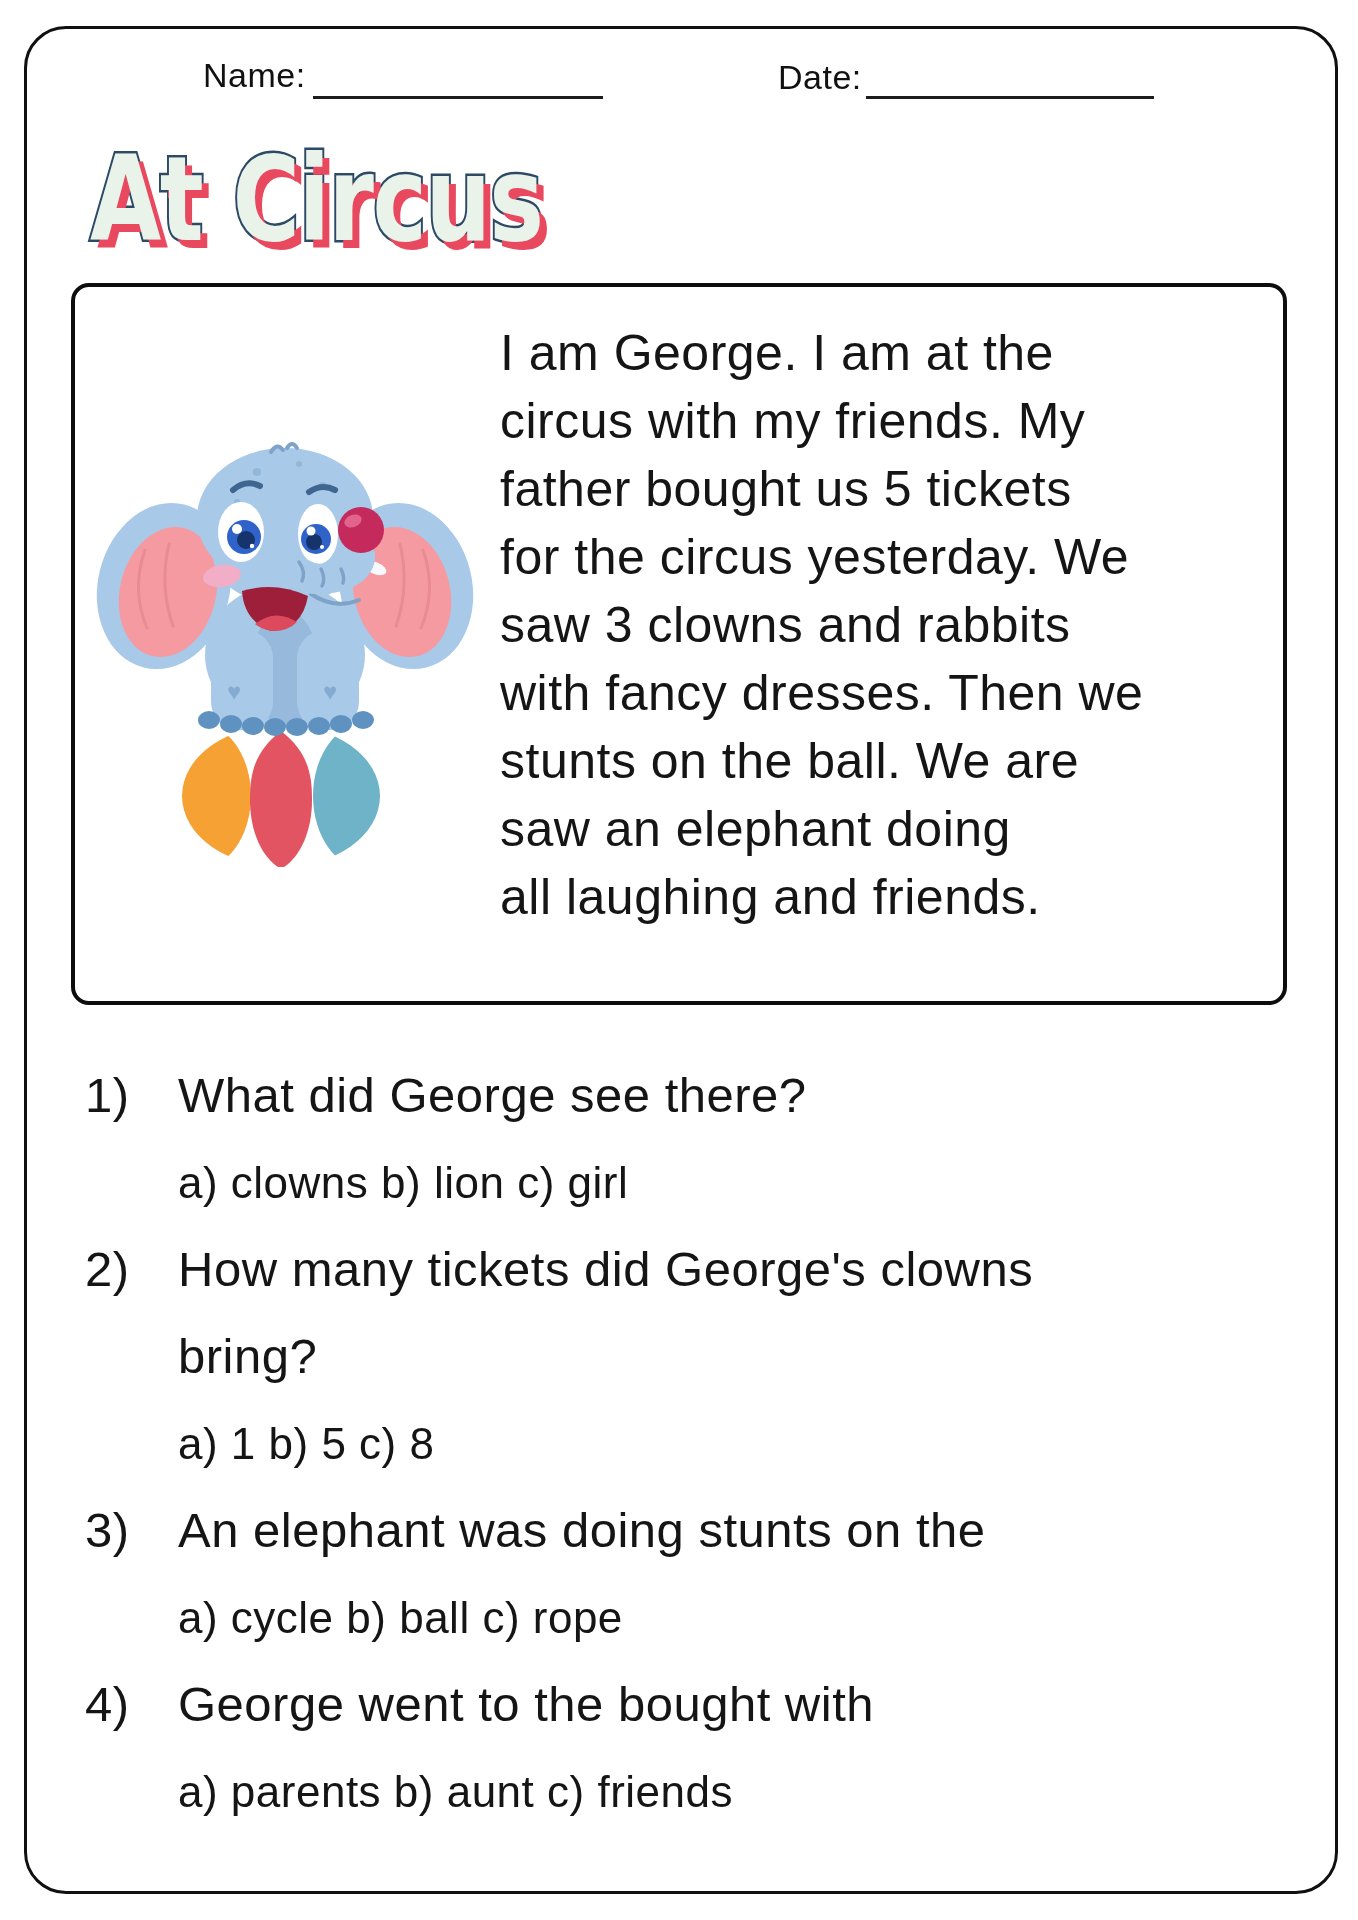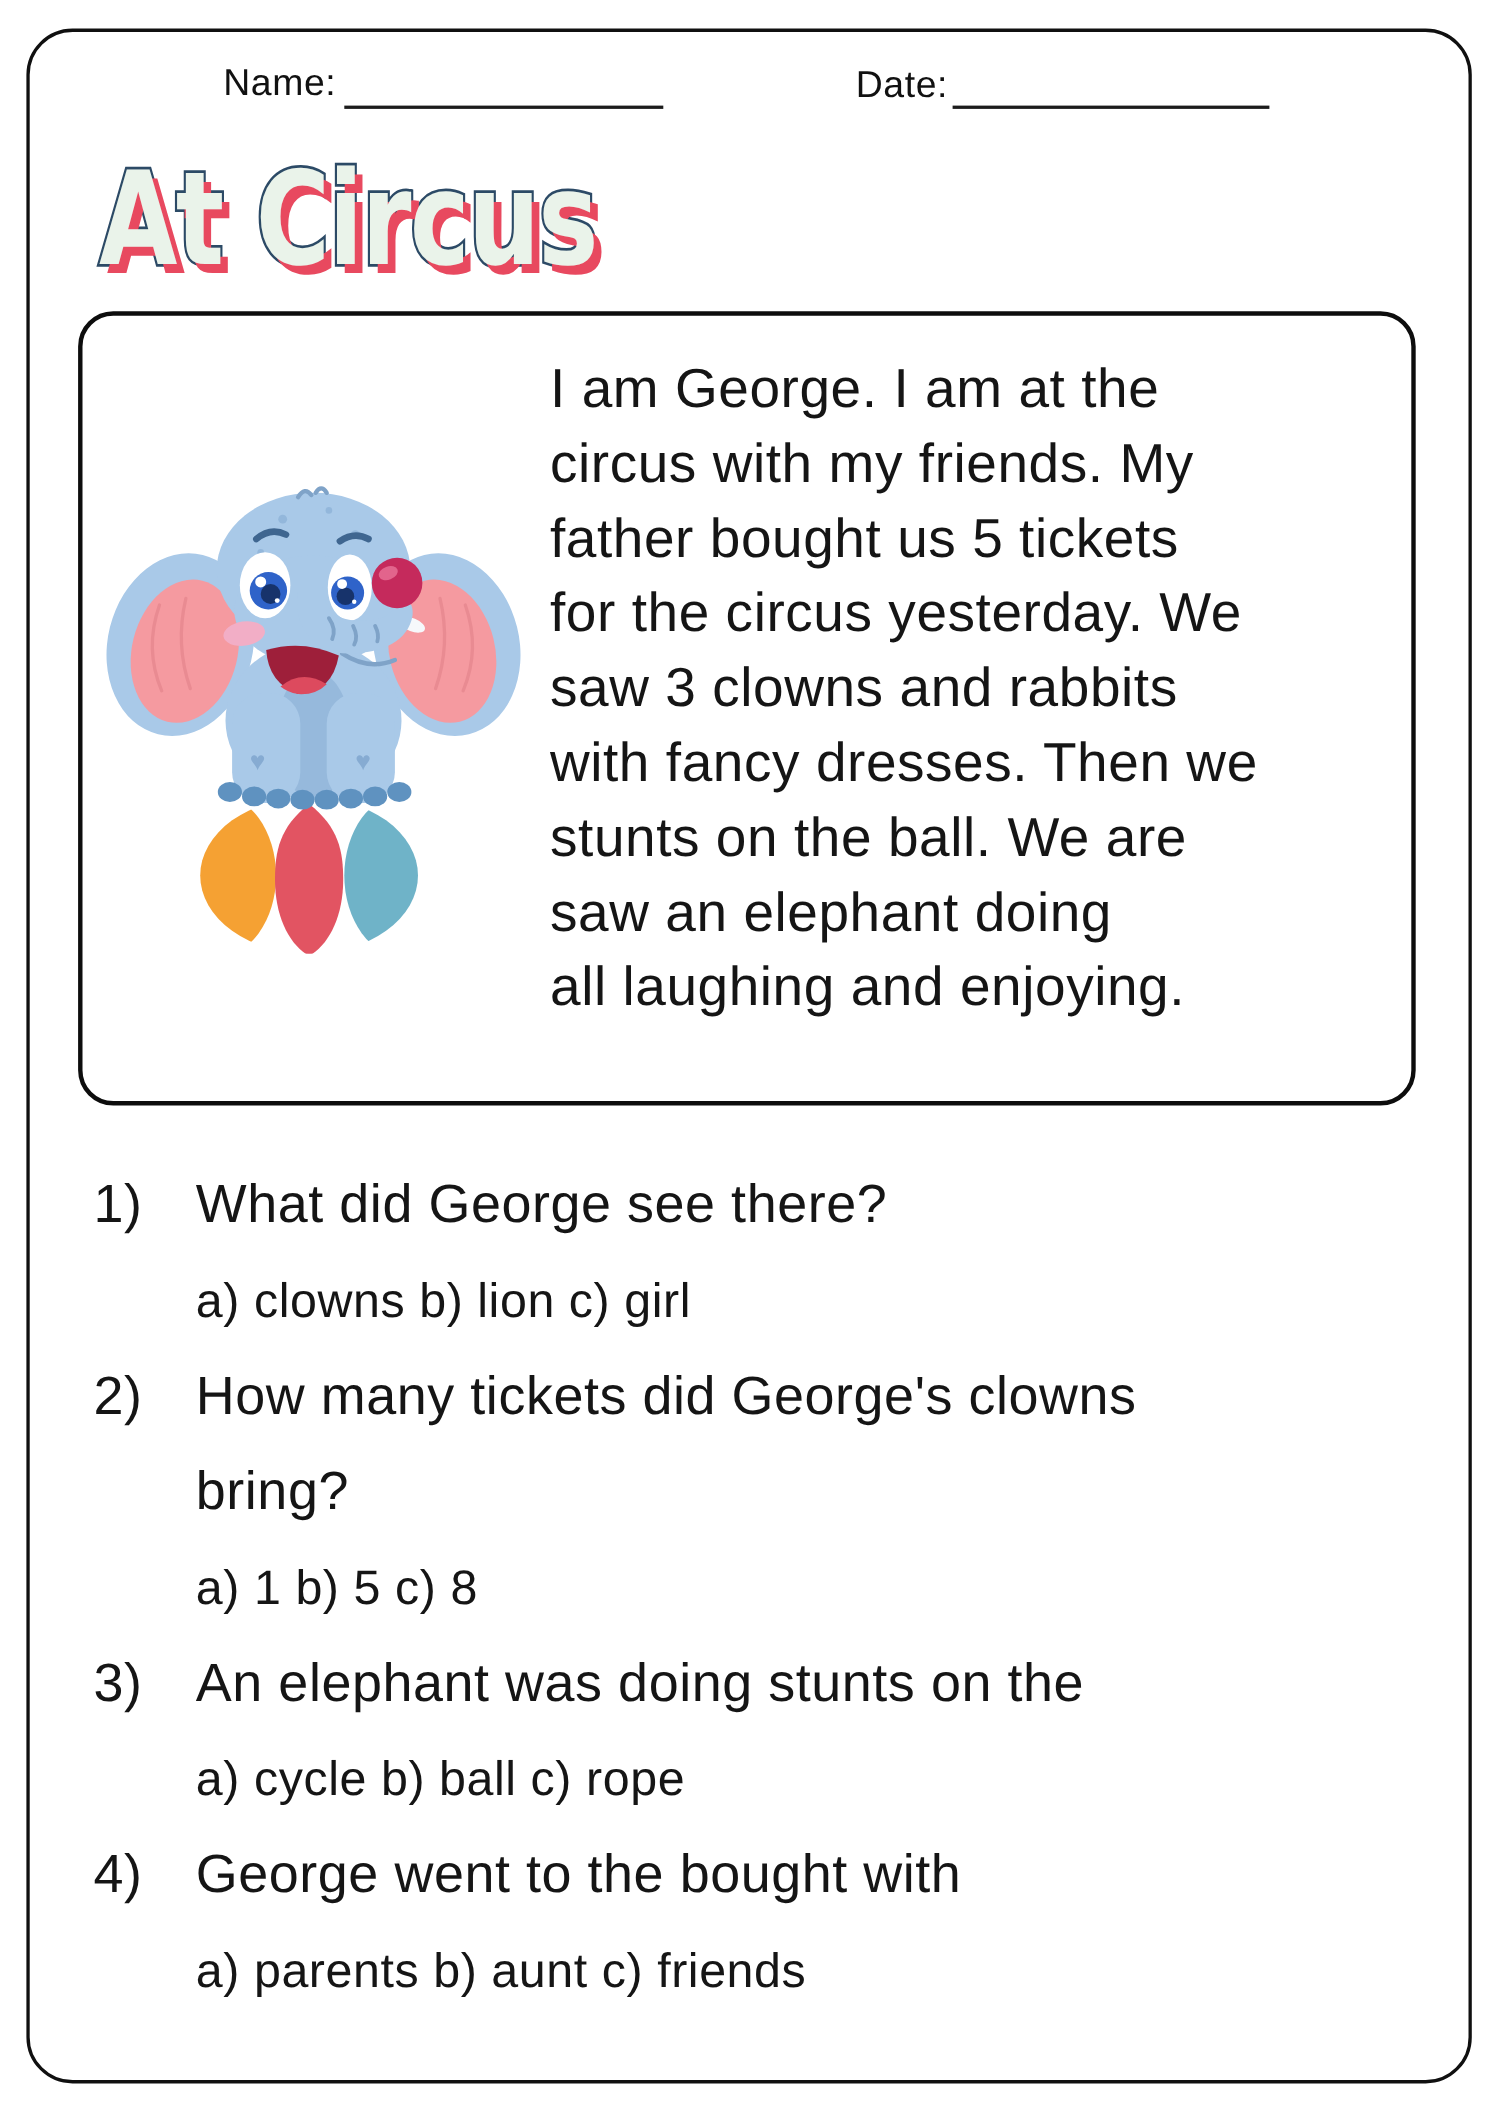--- a/index.html
+++ b/index.html
@@ -32,21 +32,21 @@
     color:var(--title-fill,#eaf3ea);
     -webkit-text-stroke:5px var(--title-outline,#2c4a66);
     paint-order:stroke fill;
     text-shadow:9px 8px 0 var(--title-shadow,#e8495f);
     transform:scaleX(.78);transform-origin:left top;
     white-space:nowrap;
   }
   
   .passage-box{
     position:absolute;left:71px;top:283px;width:1208px;height:714px;
-    border:4px solid #0d0d0d;border-radius:32px;background:#fff;
+    border:4px solid #0d0d0d;border-radius:18px;background:#fff;
   }
   .passage-text{
     position:absolute;left:425px;top:32px;right:16px;
     font-size:50px;line-height:68px;letter-spacing:.5px;color:#151515;
   }
   .passage-text div{white-space:nowrap;}
   .elephant{
     position:absolute;left:85px;top:440px;width:400px;height:440px;
   }
   
@@ -74,21 +74,21 @@
 <div class="passage-box">
   <div class="passage-text">
     <div>I am George. I am at the</div>
     <div>circus with my friends. My</div>
     <div>father bought us 5 tickets</div>
     <div>for the circus yesterday. We</div>
     <div>saw 3 clowns and rabbits</div>
     <div>with fancy dresses. Then we</div>
     <div>stunts on the ball. We are</div>
     <div>saw an elephant doing</div>
-    <div>all laughing and enjoying.</div>
+    <div>all laughing and friends.</div>
   </div>
 </div>
 
 <svg class="elephant" viewBox="0 0 400 440" aria-hidden="true">
 
   <g>
     <ellipse cx="79" cy="146" rx="66" ry="84" style="fill:var(--elephant-blue)" transform="rotate(14 79 146)"></ellipse>
     <ellipse cx="83" cy="152" rx="48" ry="66" style="fill:var(--ear-pink)" transform="rotate(14 83 152)"></ellipse>
     <path d="M60,110 q-14,40 2,78 M84,104 q-10,42 4,82" fill="none" style="stroke:#e98b92" stroke-width="3" stroke-linecap="round"></path>
   </g>

